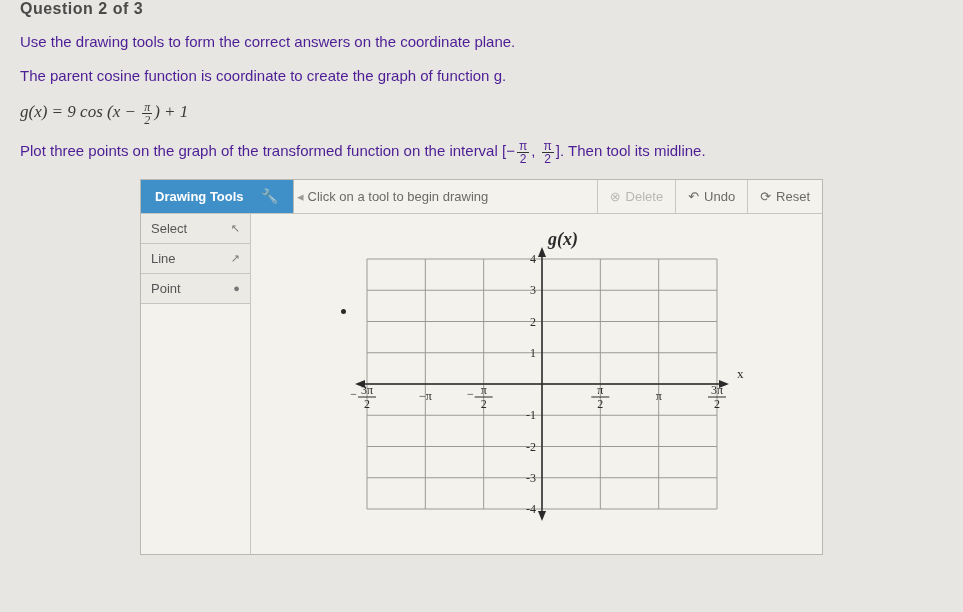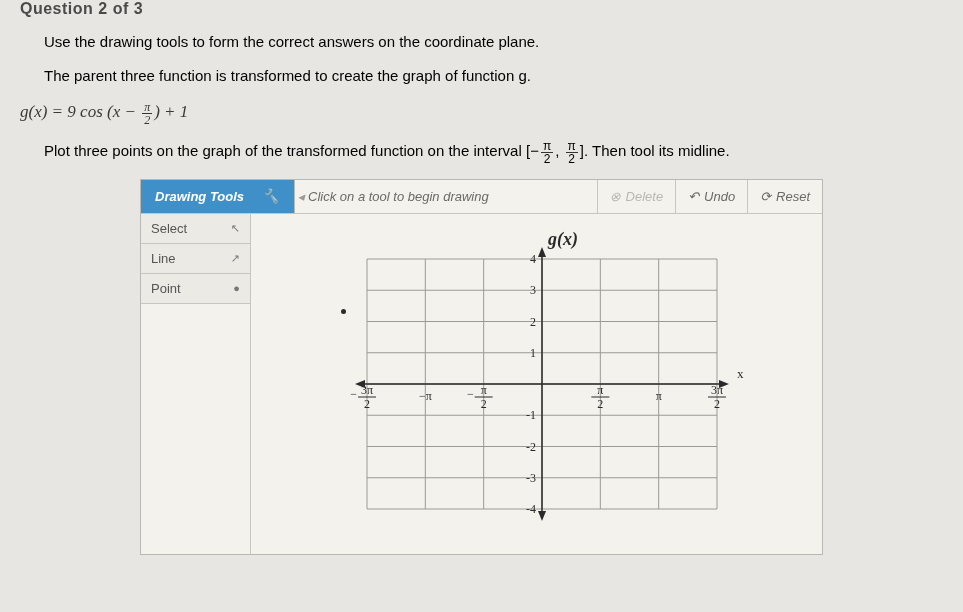--- a/index.html
+++ b/index.html
@@ -7,27 +7,27 @@
     font-family: Arial, Helvetica, sans-serif; 
     background: #e8e6e2; 
     color: #3a3a3a;
     width: 963px;
     height: 612px;
     padding: 0 20px;
     overflow: hidden;
     font-size: 15px;
   }
   .qheader { font-weight: bold; font-size: 16px; color: #4a4a4a; margin-bottom: 14px; letter-spacing: 0.5px;}
-  .instr { margin-bottom: 14px; color: #000000; line-height: 1.35; margin-left: 24px; }
+  .instr { margin-bottom: 14px; color: #4c1d95; line-height: 1.35; }
   .formula { font-style: italic; font-family: "Times New Roman", serif; font-size: 17px; margin-bottom: 14px; }
   .frac { display:inline-block; text-align:center; vertical-align:middle; font-size:12px; line-height:1; margin:0 2px;}
   .frac .n { display:block; border-bottom:1px solid #333; padding:0 2px;}
   .frac .d { display:block; padding:0 2px;}
   .tool-area { border:1px solid #b9b9b4; background:#f4f2ed; margin: 4px 120px 0 120px; }
-  .toolbar { display:flex; height:34px; border-bottom:1px solid #c7c7c1;font-style:italic;}
+  .toolbar { display:flex; height:34px; border-bottom:1px solid #c7c7c1;}
   .tab-active { background:#3f8fc9; color:#fff; font-weight:bold; font-size:13px; display:flex; align-items:center; padding:0 14px; border-right:1px solid #b9b9b4; }
   .tab-active .wrench { margin-left:18px; font-size:14px; }
   .hint { flex:1; display:flex; align-items:center; color:#6a6a66; font-size:13px; padding-left:3px;}
   .hint::before { content:"◂"; margin-right:4px; color:#9a9a94;}
   .btn { display:flex; align-items:center; gap:5px; padding:0 12px; border-left:1px solid #c7c7c1; color:#6a6a66; font-size:13px; cursor:pointer;}
   .btn.disabled { color:#b8b8b2; }
   .body-row { display:flex; }
   .side { width:110px; border-right:1px solid #c7c7c1; font-size:13px;}
   .side-item { height:30px; border-bottom:1px solid #c7c7c1; display:flex; align-items:center; justify-content:space-between; padding:0 10px; background:#eceae5; color:#555; cursor:pointer;}
   .side-item .ic { color:#777; font-size:11px;}
@@ -39,21 +39,21 @@
   .gtick { font: 12px "Times New Roman", serif; fill:#2a2a2a;}
   line.grid { stroke:#9a9a94; stroke-width:1; }
   line.axis { stroke:#2a2a2a; stroke-width:1.5; }
 </style>
 </head>
 <body>
 
 <div class="qheader">Question 2 of 3</div>
 
 <p class="instr">Use the drawing tools to form the correct answers on the coordinate plane.</p>
-<p class="instr">The parent three function is transformed to create the graph of function g.</p>
+<p class="instr">The parent cosine function is coordinate to create the graph of function g.</p>
 <p class="formula">
   <span>g(x) = 9 cos (x − </span><span class="frac"><span class="n">π</span><span class="d">2</span></span><span>) + 1</span>
 </p>
 <p class="instr">
   <span>Plot three points on the graph of the transformed function on the interval </span>[−<span class="frac"><span class="n">π</span><span class="d">2</span></span>,&nbsp;<span class="frac"><span class="n">π</span><span class="d">2</span></span>]<span>. Then tool its midline.</span>
 </p>
 
 <div class="tool-area">
   <div class="toolbar">
     <div class="tab-active">

